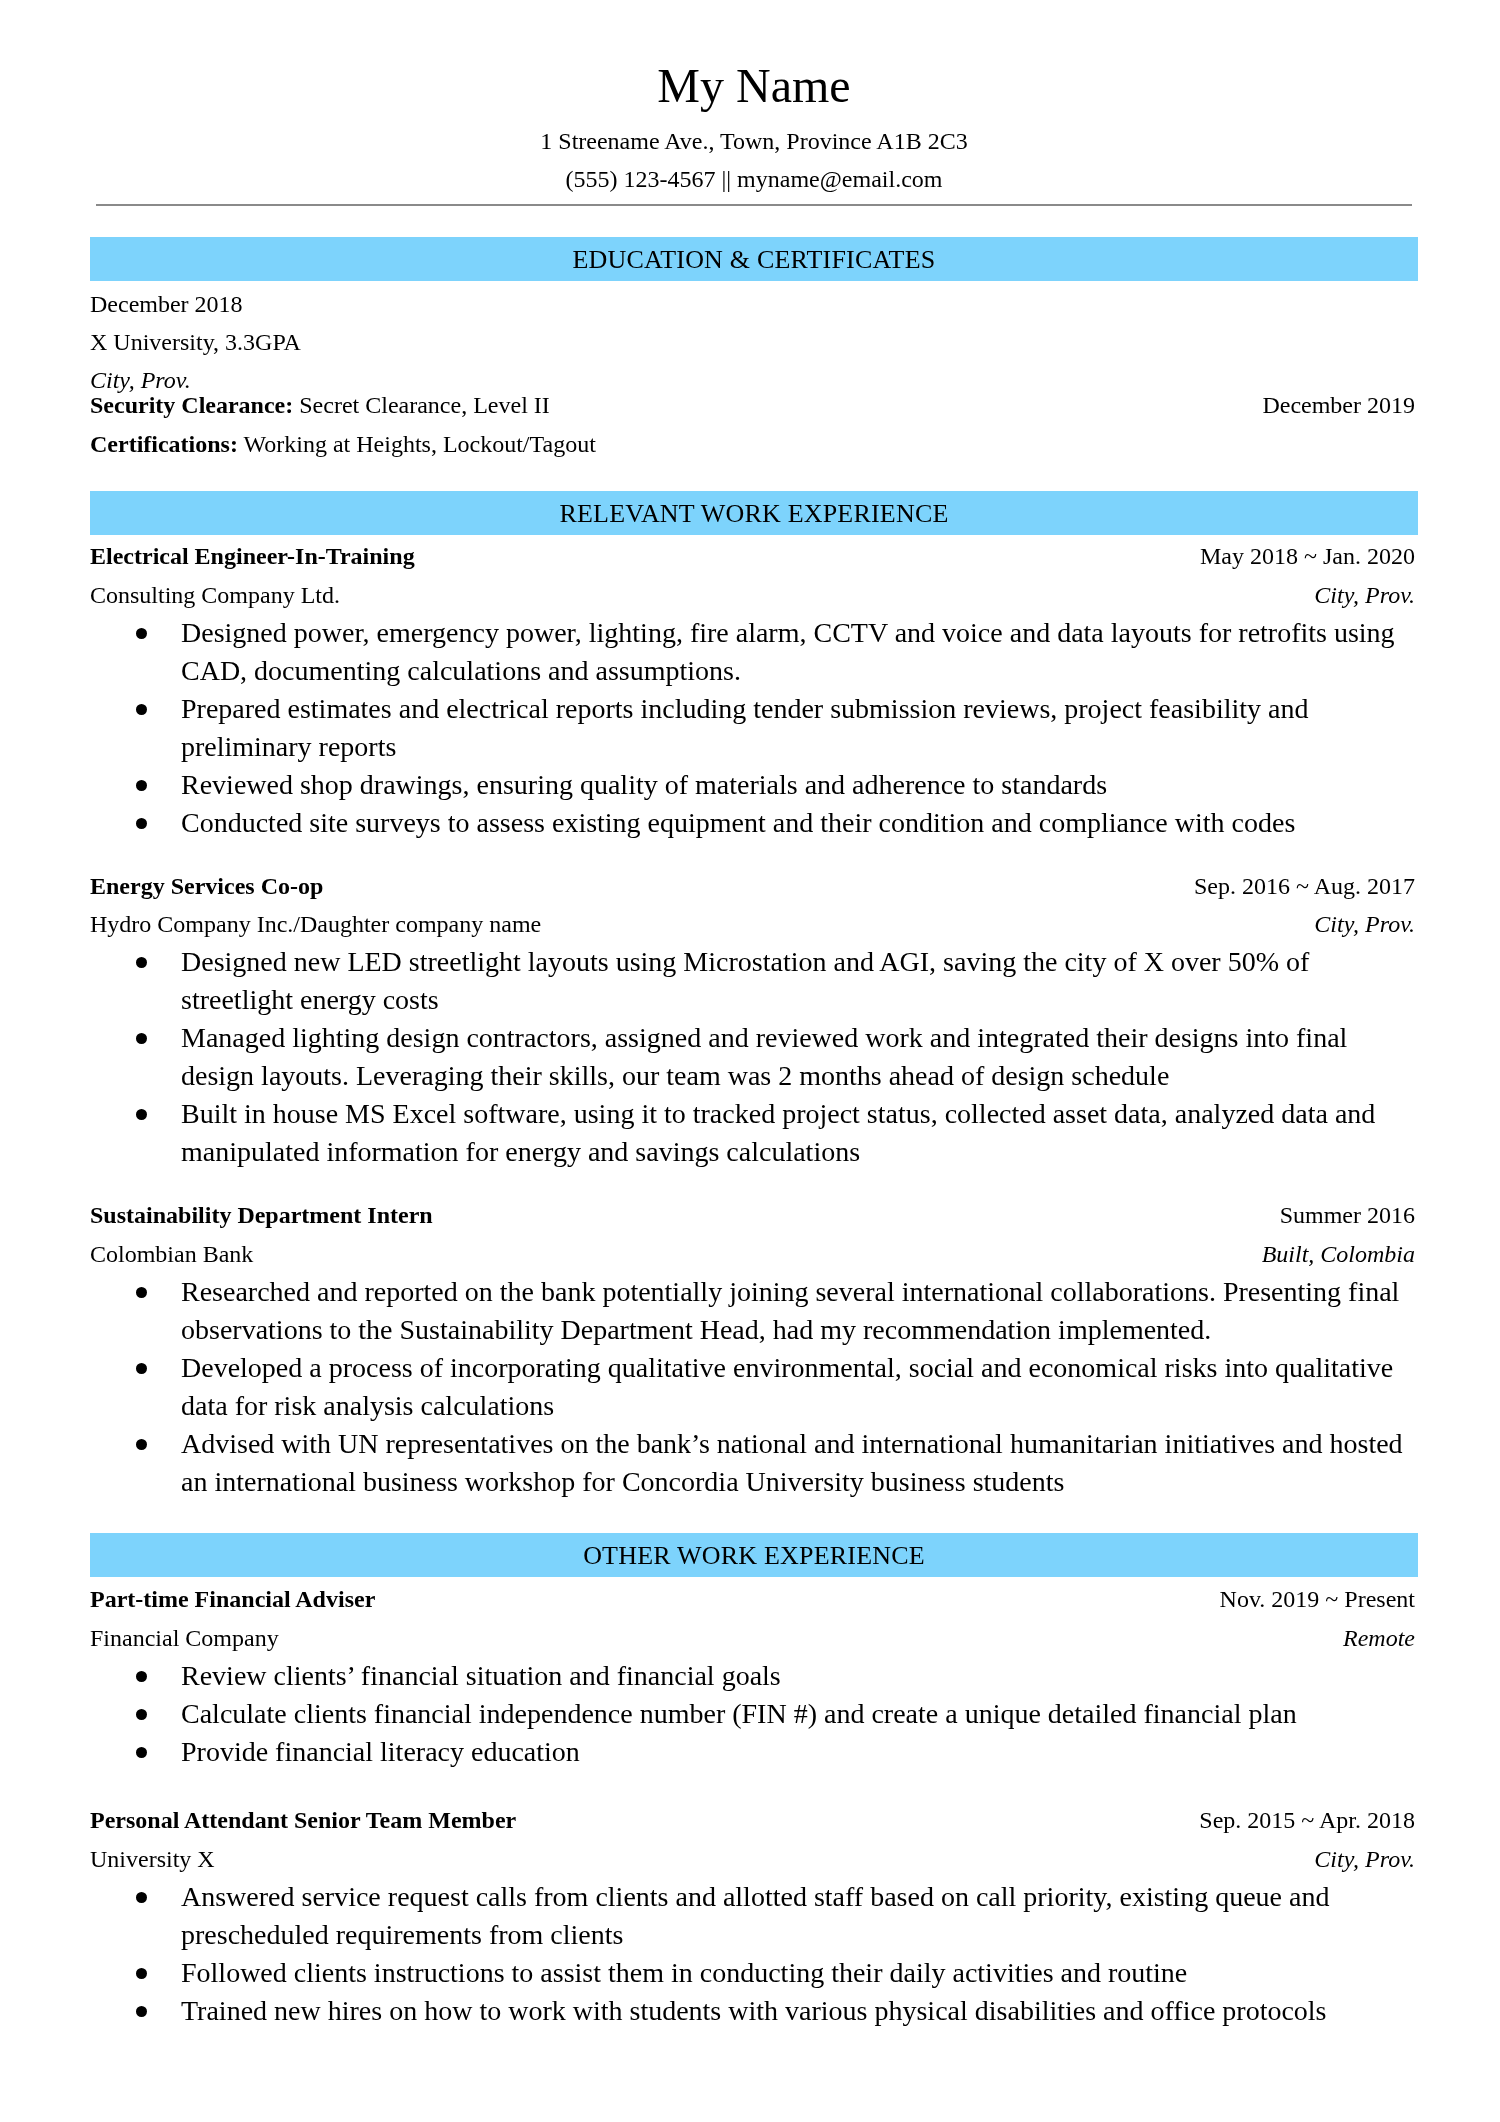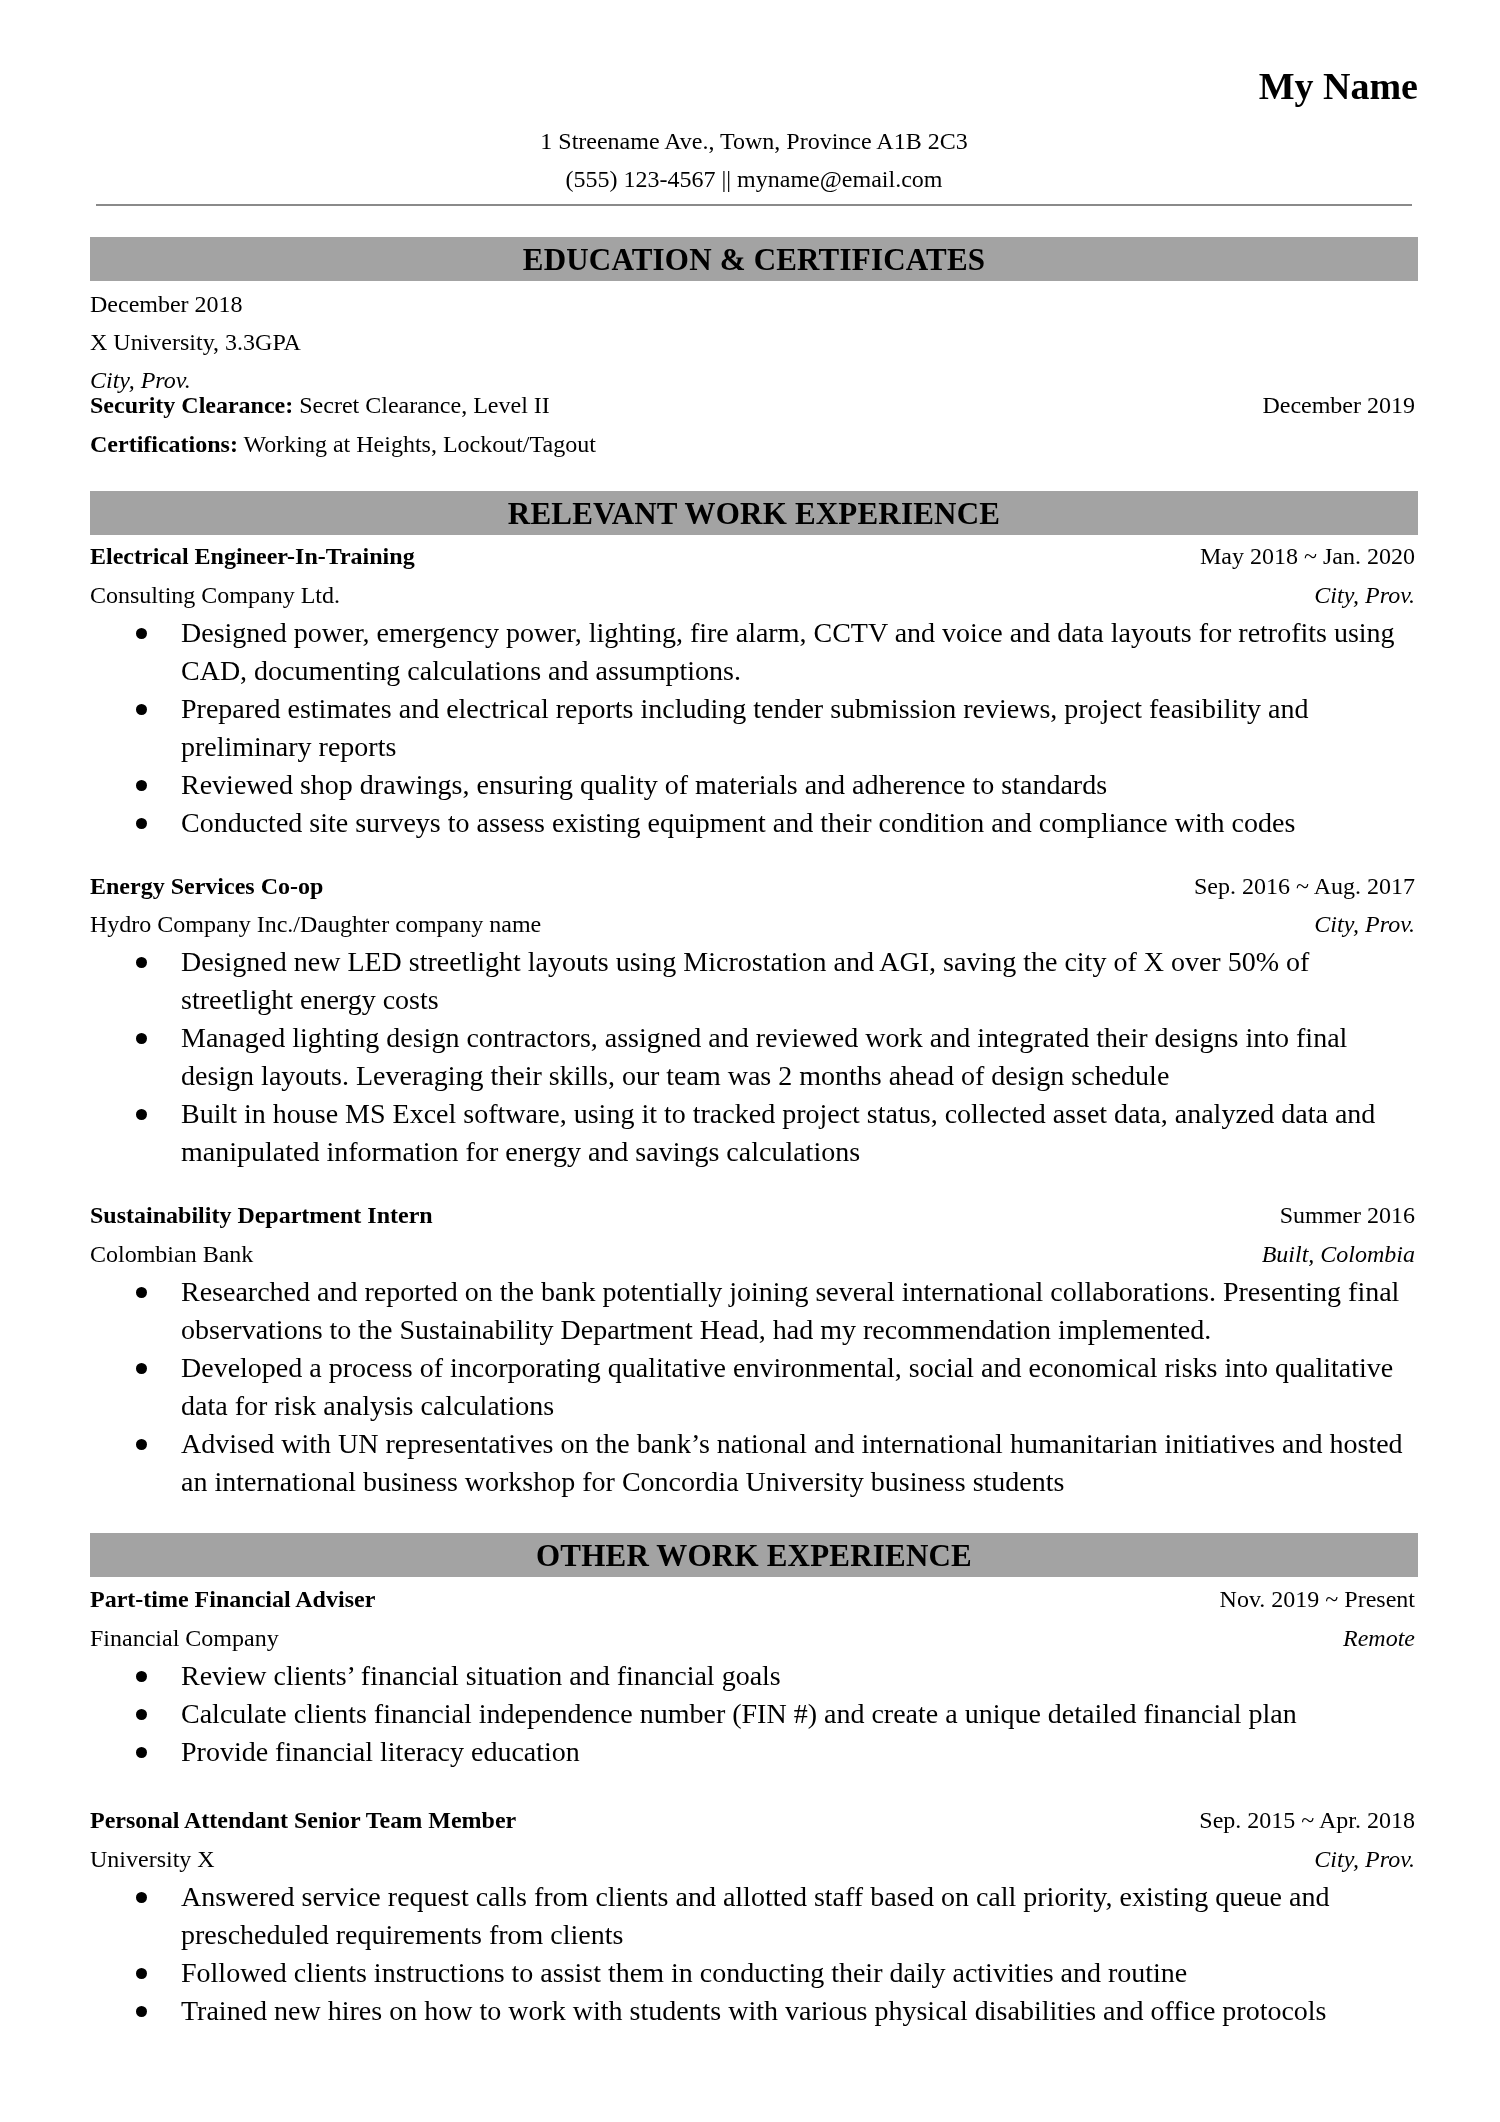--- a/index.html
+++ b/index.html
@@ -14,24 +14,24 @@
       position: absolute;
       left: 90px;
       top: 0;
       width: 1328px;
     }
     .name {
       position: absolute;
       top: 56px;
       left: 0;
       width: 1328px;
-      text-align: right;
-      font-size: 38px;
+      text-align: center;
+      font-size: 48px;
       line-height: 60px;
-      font-weight: bold;
+      font-weight: normal;
     }
     .contact-line {
       position: absolute;
       left: 0;
       width: 1328px;
       text-align: center;
       font-size: 24px;
       line-height: 30px;
     }
     .contact-1 { top: 126px; }
@@ -42,24 +42,24 @@
       left: 6px;
       width: 1316px;
       height: 2px;
       background: #8a8a8a;
     }
     .section-bar {
       position: absolute;
       left: 0;
       width: 1328px;
       height: 44px;
-      background: #a3a3a3;
+      background: #7dd3fc;
       text-align: center;
-      font-weight: bold;
-      font-size: 31px;
+      font-weight: normal;
+      font-size: 26px;
       line-height: 46px;
       letter-spacing: 0.2px;
     }
     .row {
       position: absolute;
       left: 0;
       width: 1325px;
       height: 38px;
       font-size: 24px;
       line-height: 38px;

